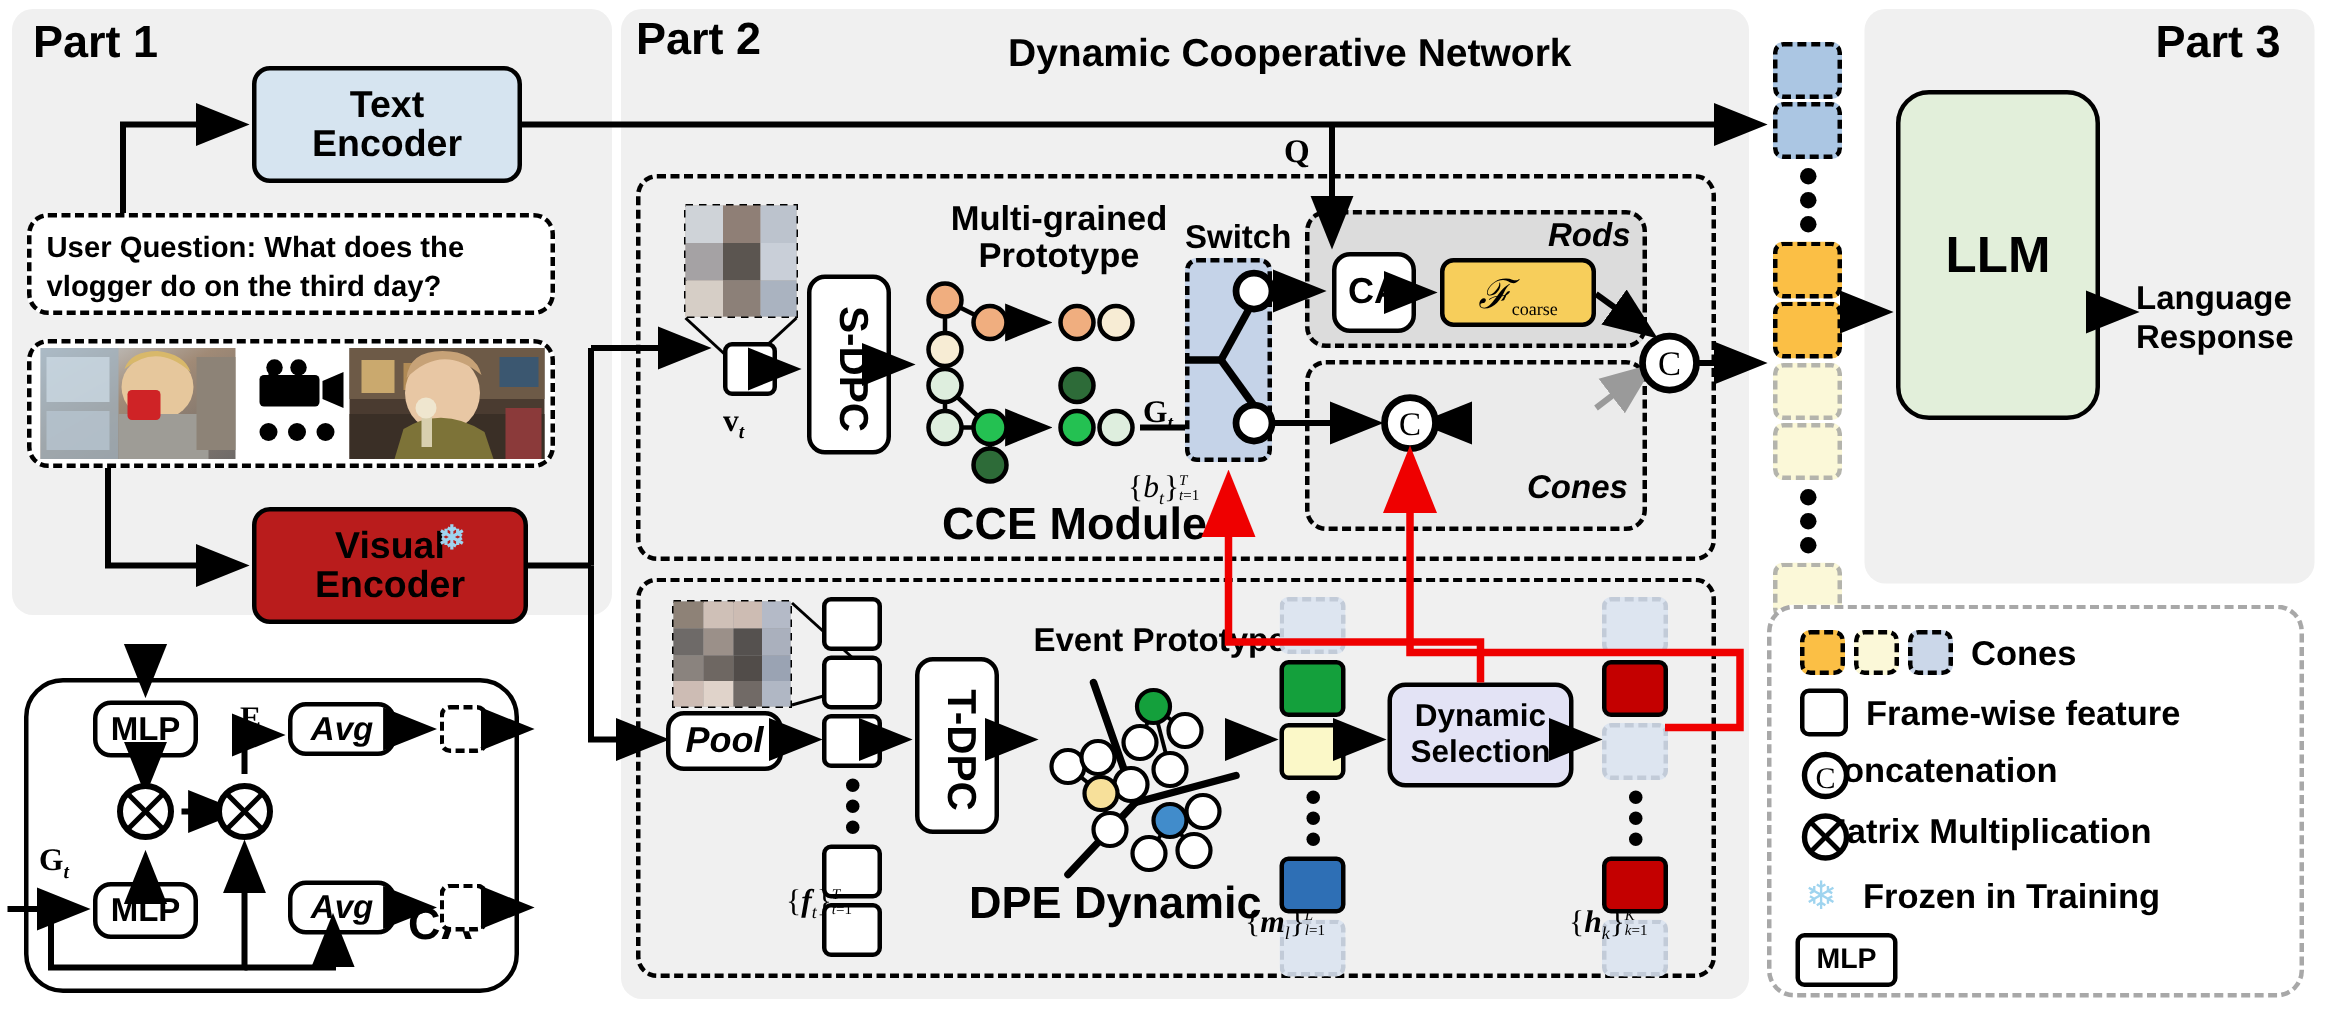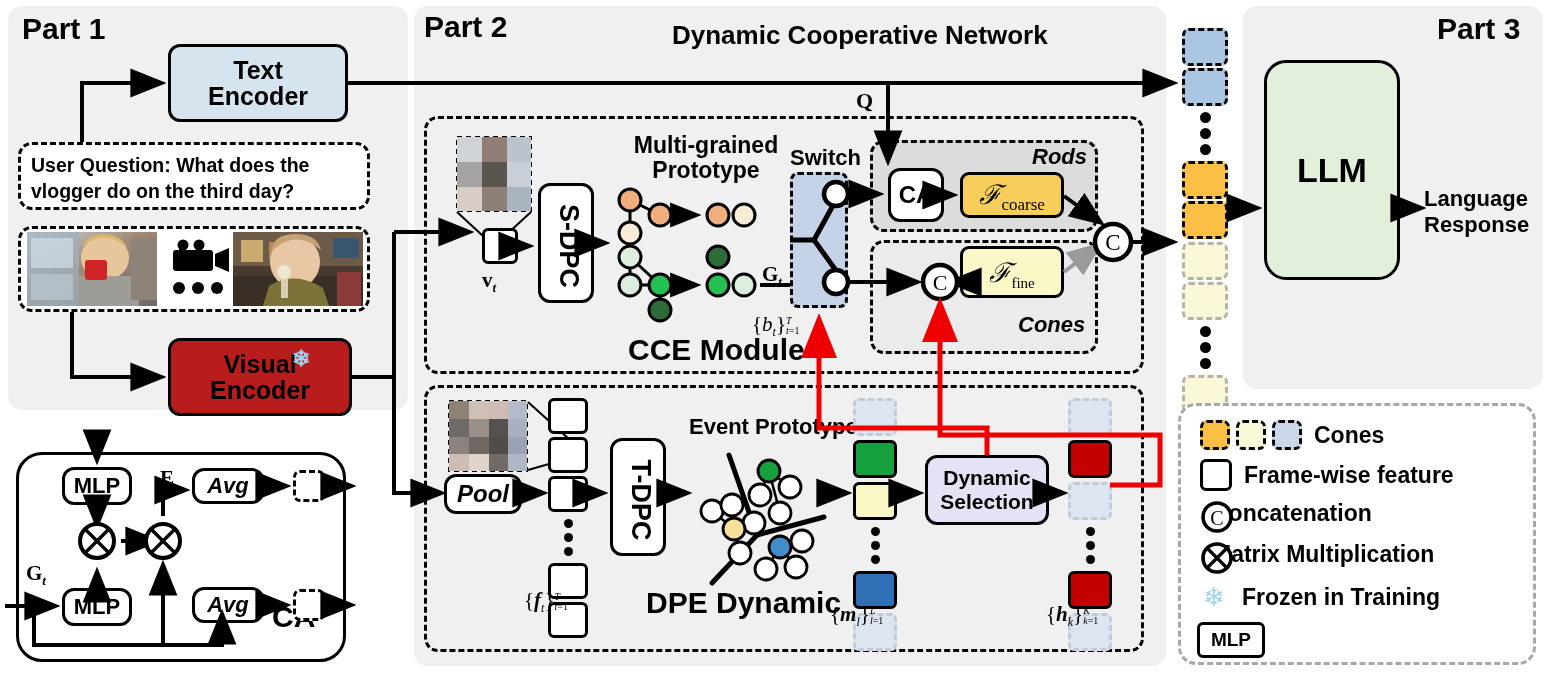--- a/index.html
+++ b/index.html
@@ -274,31 +274,26 @@
     <span style="font-style:normal;">{</span><i>b</i><sub style="font-size:12px;"><i>t</i></sub><span>}</span><span style="display:inline-block;vertical-align:middle;font-size:12px;line-height:1;text-align:left;"><sup style="display:block;"><i>T</i></sup><sub style="display:block;"><i>t</i>=1</sub></span>
   </div>
 
   <div class="abs" style="left:870px;top:140px;width:228px;height:92px;border:3px dashed #000;border-radius:14px;background:#dcdcdc;"></div>
   <div class="abs ttl italic" style="left:1032px;top:144px;font-size:22px;">Rods</div>
   <div class="abs box ctr" style="left:888px;top:168px;width:56px;height:54px;">
     <span class="lbl" style="font-size:24px;">CA</span>
   </div>
   <div class="abs ctr" style="left:960px;top:172px;width:104px;height:46px;border:3px solid #000;border-radius:9px;background:#f7ce5b;">
     <span class="serif" style="font-size:23px;">
-      <i style="font-size:27px;">ℱ</i><sub style="font-size:17px;margin-top:12px;">coarse</sub>
+      <i style="font-size:27px;">ℱ</i><sub style="font-size:12px;margin-top:12px;">coarse</sub>
     </span>
   </div>
 
   <div class="abs" style="left:870px;top:240px;width:228px;height:114px;border:3px dashed #000;border-radius:14px;background:#ebebeb;"></div>
   <div class="abs ttl italic" style="left:1018px;top:312px;font-size:22px;">Cones</div>
-  <div class="abs ctr" style="left:960px;top:246px;width:104px;height:52px;border:3px solid #000;border-radius:9px;background:#fbf8c8;">
-    <span class="serif" style="font-size:23px;">
-      <i style="font-size:27px;">ℱ</i><sub style="font-size:15px;">fine</sub>
-    </span>
-  </div>
 
   <div class="abs serif ttl" style="left:856px;top:88px;font-size:22px;">Q</div>
 
   <svg width="1550" height="679" style="pointer-events:none;">
     <g stroke="#000" stroke-width="4" fill="none">
       <path d="M518 246 L528 246" marker-end="url(#ah)"></path>
       <path d="M594 243 L604 243" marker-end="url(#ah)"></path>
       <path d="M848 194 L878 194" marker-end="url(#ah)"></path>
       <path d="M944 195 L952 195" marker-end="url(#ah)"></path>
       <path d="M1064 196 L1100 222" marker-end="url(#ah)"></path>

